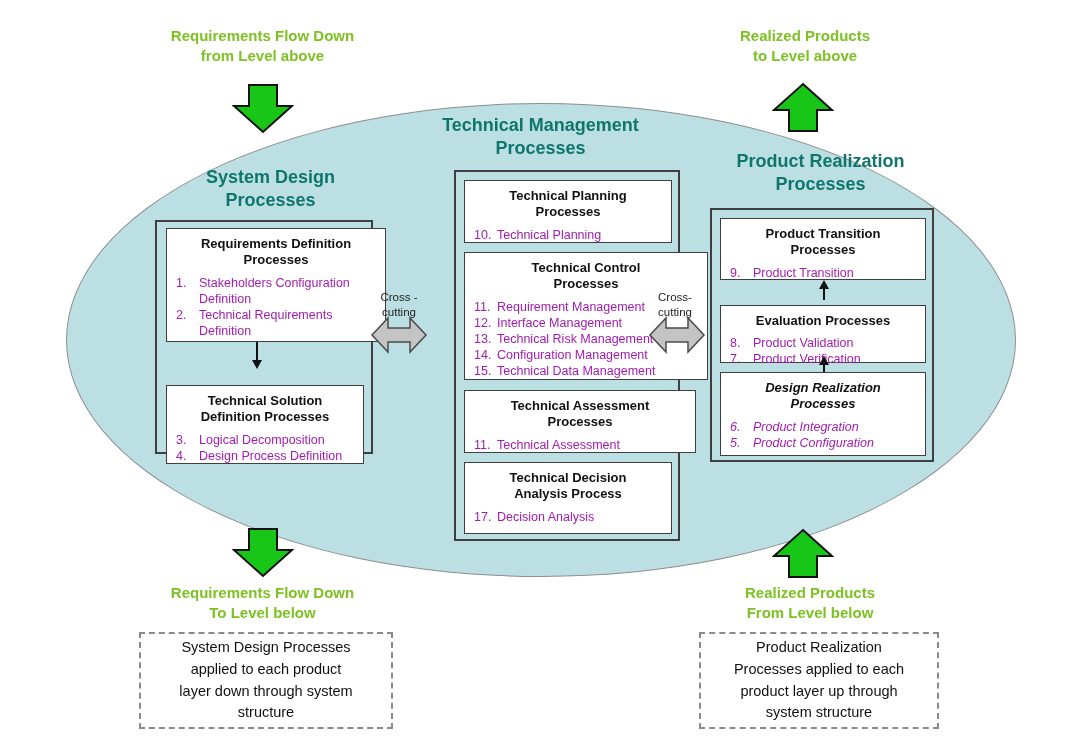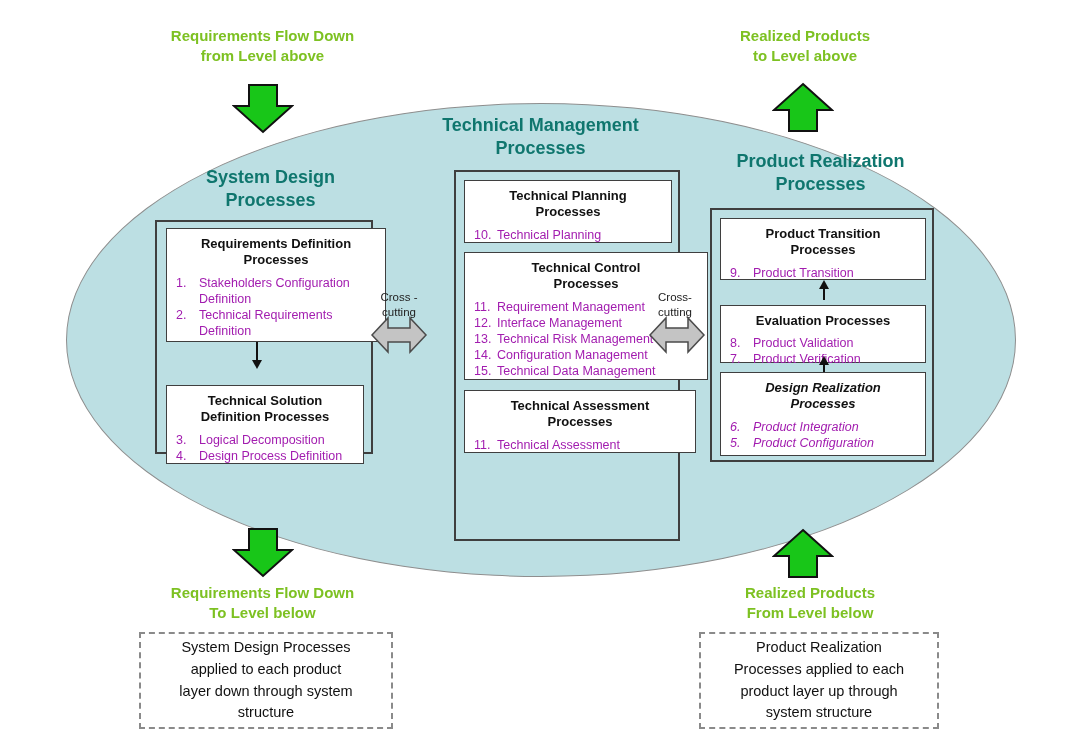--- a/index.html
+++ b/index.html
@@ -133,20 +133,30 @@
     <div class="abs pbox" style="left:8px;top:218px;width:232px;height:63px;">
       <div class="hdr">Technical Assessment
 Processes</div>
       <div class="items">
           <div class="item">
             <span class="num">11.</span>
             <span class="txt">Technical Assessment</span>
           </div>
         </div>
     </div>
+    <div class="abs pbox" style="left:8px;top:290px;width:208px;height:72px;">
+      <div class="hdr">Technical Decision
+Analysis Process</div>
+      <div class="items">
+          <div class="item">
+            <span class="num">17.</span>
+            <span class="txt">Decision Analysis</span>
+          </div>
+        </div>
+    </div>
   </div>
 
   <div class="abs group" style="left:710px;top:208px;width:224px;height:254px;">
     <div class="abs pbox" style="left:8px;top:8px;width:206px;height:62px;">
       <div class="hdr">Product Transition
 Processes</div>
       <div class="items">
           <div class="item">
             <span class="num">9.</span>
             <span class="txt">Product Transition</span>

